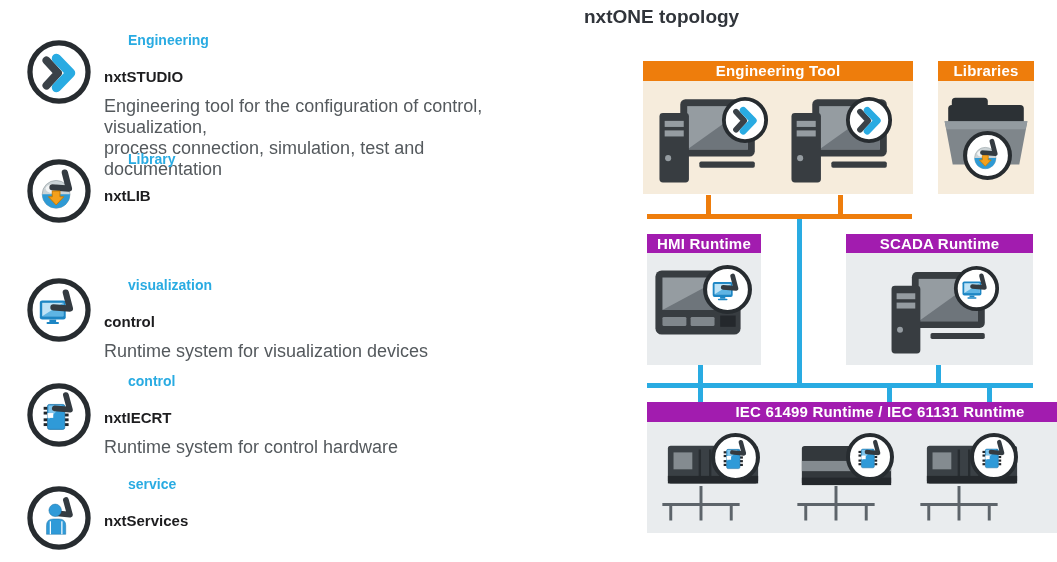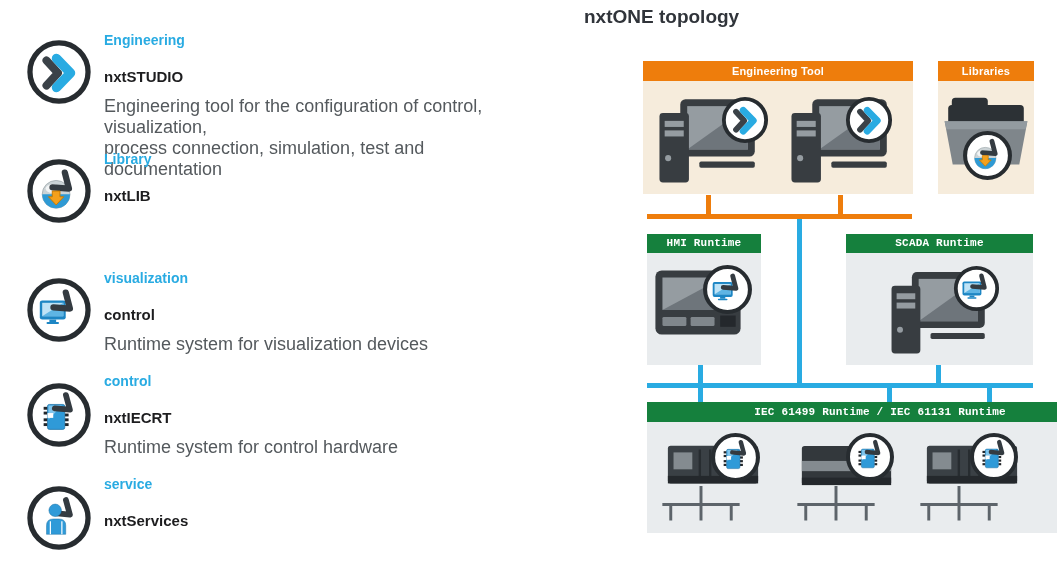--- a/index.html
+++ b/index.html
@@ -1,30 +1,30 @@
 <!DOCTYPE html>
 <html><head>
 <meta charset="utf-8">
 <style>
   html,body{margin:0;padding:0;background:#ffffff;font-family:"Liberation Sans",sans-serif;}
   .stage{position:relative;width:1057px;height:562px;background:#fff;overflow:hidden;}
 
   
   .circle-icon{position:absolute;width:66px;height:66px;}
   .side-text{position:absolute;left:104px;width:440px;}
-  .cat{font-size:14px;line-height:15px;font-weight:700;color:#29abe2;cursor:pointer;}
+  .cat{font-size:14px;line-height:15px;font-weight:700;color:#29abe2;cursor:pointer;margin-left:24px;}
   .pname{margin-top:21px;font-size:15px;line-height:16px;font-weight:700;color:#1d1d1f;}
   .pdesc{margin-top:11px;font-size:18px;line-height:21px;color:#54595d;white-space:pre-line;}
 
   
   .dg-title{position:absolute;left:584px;top:6px;font-size:19px;font-weight:700;color:#30343a;}
   .node{position:absolute;}
-  .node-header{width:100%;text-align:center;color:#fff;font-weight:700;font-size:11px;letter-spacing:.2px;}
+  .node-header{width:100%;text-align:center;color:#fff;font-weight:700;font-size:15px;letter-spacing:.2px;}
   .hdr-orange{background:#ee7d0c;}
-  .hdr-blue{background:#15803d;font-family:Liberation Mono, monospace;}
+  .hdr-blue{background:#a21caf;}
   .body-beige{background:#f6ecdc;}
   .body-grey{background:#e9ecee;}
   .node-body{width:100%;}
   .line{position:absolute;}
   .line-o{background:#ee7d0c;}
   .line-b{background:#29abe2;}
   .dev{position:absolute;}
   .badge{position:absolute;}
 </style>
 </head>
@@ -155,21 +155,21 @@
     </svg>
     <div class="side-text" style="top:152px">
       <div class="cat">Library</div>
       <div class="pname">nxtLIB</div>
     </div>
 
     <svg class="circle-icon" style="left:26px;top:277px">
       <use href="#badge-ring" width="66" height="66"></use>
       <use href="#ic-hmi" x="9" y="9" width="48" height="48"></use>
     </svg>
-    <div class="side-text" style="top:271px">
+    <div class="side-text" style="top:278px">
       <div class="cat">visualization</div>
       <div class="pname">control</div>
       <div class="pdesc">Runtime system for visualization devices</div>
     </div>
 
     <svg class="circle-icon" style="left:26px;top:382px">
       <use href="#badge-ring" width="66" height="66"></use>
       <use href="#ic-iecrt" x="9" y="9" width="48" height="48"></use>
     </svg>
     <div class="side-text" style="top:374px">

